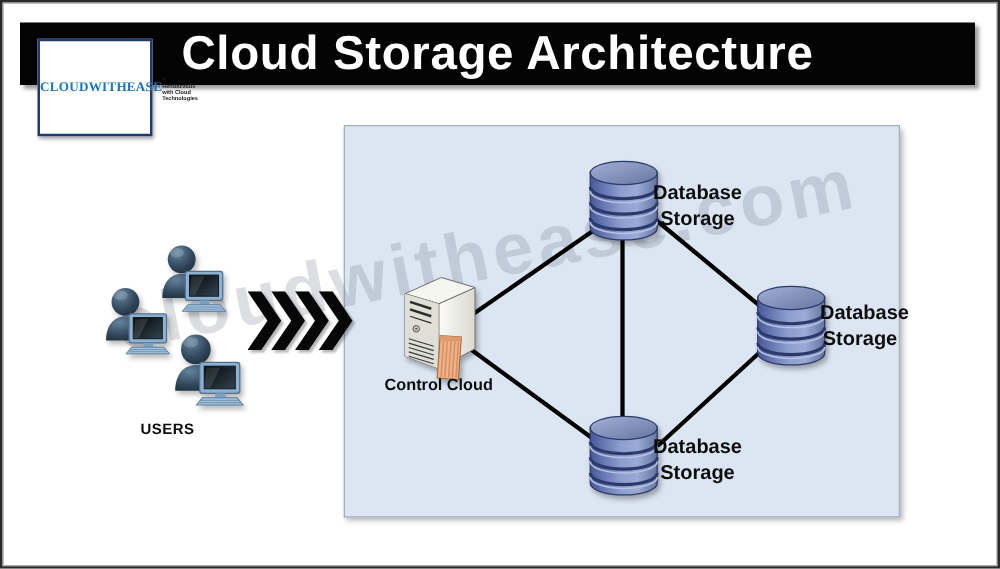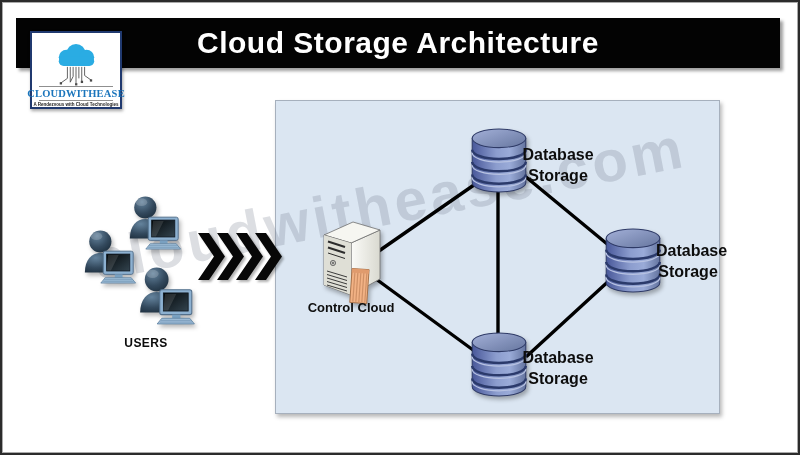--- a/index.html
+++ b/index.html
@@ -11,31 +11,30 @@
     border:2px solid #2b2b2b; box-shadow: inset 0 0 0 1px #aaaaaa;
     overflow:hidden;
   }
 
   
   .titlebar {
     position:absolute; left:14px; top:16px; width:764px; height:50px;
     background:#030303; box-shadow:3px 3px 3px rgba(0,0,0,.38); z-index:4;
   }
   .titlebar h1 {
-    color:#ffffff; font-size:30px; font-weight:bold; text-align:center;
+    color:#ffffff; font-size:38px; font-weight:bold; text-align:center;
     line-height:50px; letter-spacing:.5px;
   }
 
   
   .logo {
     position:absolute; left:28px; top:29px; width:92px; height:78px;
     background:#ffffff; border:2px solid #20396f; z-index:6;
-    display:flex; flex-direction:column; align-items:center;
+    display:flex; flex-direction:row; align-items:center;
     box-shadow:1px 2px 3px rgba(0,0,0,.35);
-    justify-content:flex-end;
   }
   .logo .rule { width:84%; border-top:1px solid #8f8f8f; }
   .logo-name {
     font-family:"Liberation Serif", serif; font-weight:bold;
     font-size:10.5px; color:#1a75bc; letter-spacing:.2px; margin:1px 0;
   }
   .logo-tagline { font-size:4.5px; font-weight:bold; color:#1b1b1b; margin-top:1.5px; }
 
   
   .watermark {
@@ -44,21 +43,21 @@
     font-size:58px; font-weight:bold; letter-spacing:4px; text-align:center;
     color:rgba(96,106,122,.22); white-space:nowrap; pointer-events:none;
   }
 
   
   .user { position:absolute; z-index:3; filter:drop-shadow(2px 3px 2px rgba(0,0,0,.28)); }
   .user-1 { left:124px; top:191px; width:58px; height:58px; }
   .user-2 { left:79px;  top:225px; width:58px; height:58px; }
   .user-3 { left:134px; top:262px; width:62px; height:62px; z-index:4; }
   .users-label {
-    position:absolute; left:100px; top:334px; width:88px; z-index:3;
+    position:absolute; left:88px; top:334px; width:88px; z-index:3;
     font-size:12px; font-weight:bold; color:#0c0c0c; text-align:center; letter-spacing:.4px;
   }
 
   
   .chevrons { position:absolute; left:196px; top:231px; width:86px; height:47px; z-index:5;
     filter:drop-shadow(2px 2px 1px rgba(0,0,0,.3)); }
 
   
   .panel {
     position:absolute; left:273px; top:98px; width:445px; height:314px;

